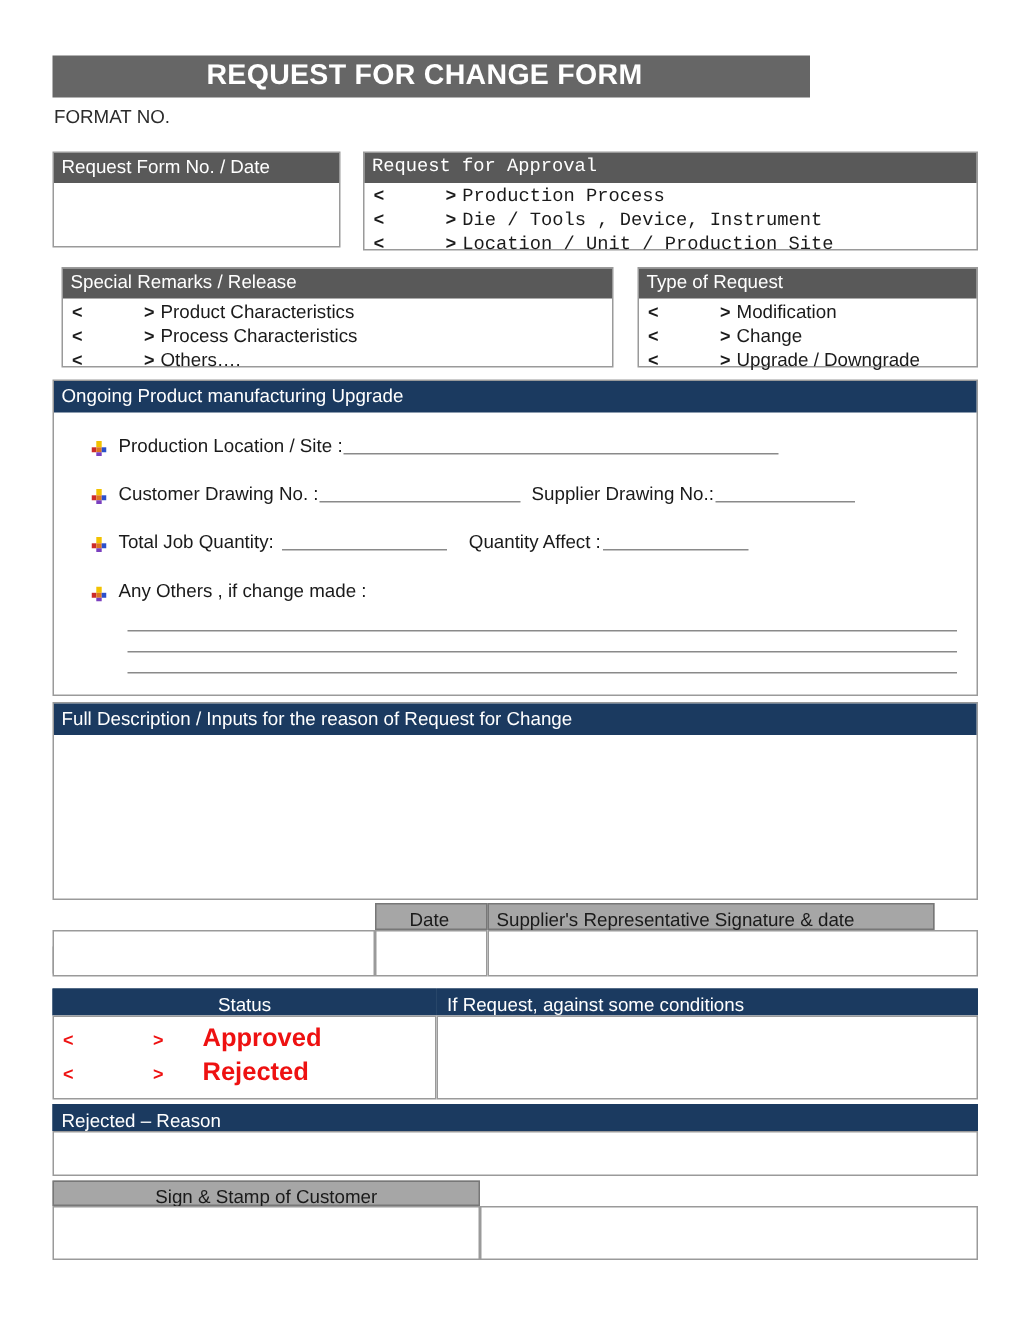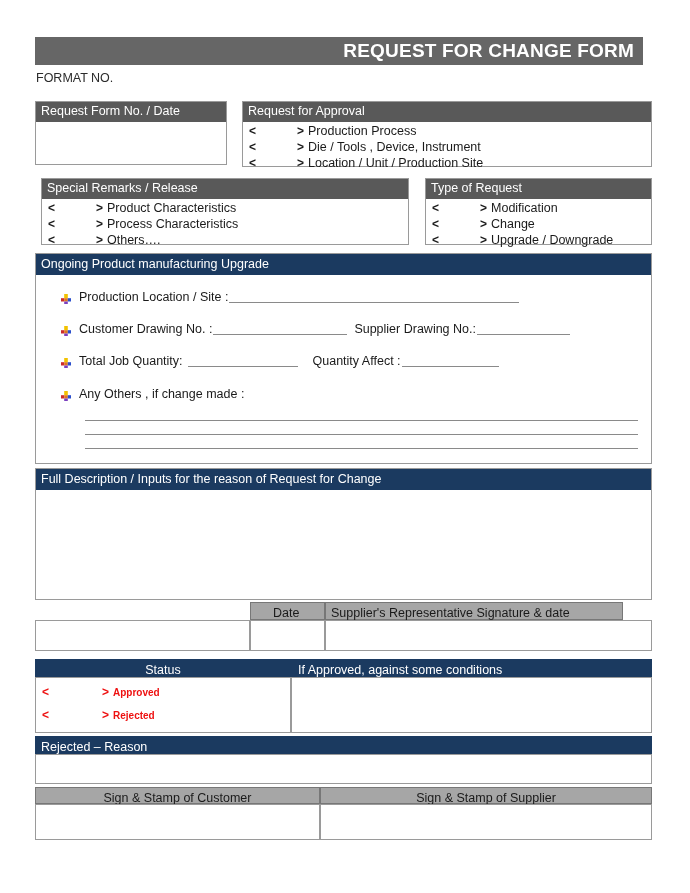--- a/index.html
+++ b/index.html
@@ -21,26 +21,26 @@
     width: 690px;
     height: 893px;
     background: #fff;
   }
 
   
   .title-bar {
     position: absolute;
     left: 35px;
     top: 37px;
-    width: 608px;
+    width: 505px;
     height: 28px;
     background: #666666;
     display: flex;
     align-items: center;
-    justify-content: flex-end;
+    justify-content: center;
     box-sizing: border-box;
     padding-right: 9px;
   }
   .title-bar .title-text {
     color: #ffffff;
     font-size: 19px;
     font-weight: bold;
     letter-spacing: 0.2px;
     white-space: nowrap;
   }
@@ -106,21 +106,21 @@
   .opt-label { font-size: 12.5px; }
 
   .status-red .opt-lt,
   .status-red .opt-gt,
   .status-red .opt-label {
     color: #ee1111;
     font-weight: bold;
   }
   .status-red .opt-row { line-height: 22px; }
   .status-red .opt-lt { width: 60px; }
-  .status-red .opt-label { font-size: 10px; }
+  .status-red .opt-label { font-size: 17px; margin-left: 22px; }
 
   
   .detail-row {
     position: absolute;
     display: flex;
     align-items: center;
     font-size: 12.5px;
     white-space: nowrap;
     color: #1a1a1a;
   }
@@ -167,21 +167,21 @@
     <span class="title-text">REQUEST FOR CHANGE FORM</span>
   </div>
 
   <div class="format-no">FORMAT NO.</div>
 
   <div class="box" style="left:35px; top:101px; width:192px; height:64px;">
     <div class="hdr-gray">Request Form No. / Date</div>
     <div style="height:40px; font-size:12.5px; padding:3px 5px; box-sizing:border-box;"></div>
   </div>
 
-  <div class="box" style="left:242px; top:101px; width:410px; height:66px;">
+  <div class="box" style="left:242px; top:101px; width:410px; height:66px;font-family:Liberation Mono, monospace;">
     <div class="hdr-gray">Request for Approval</div>
     <div class="opt-list">
       <div class="opt-row">
         <span class="opt-lt">&lt;</span>
         <span class="opt-gt">&gt;</span>
         <span class="opt-label">Production Process</span>
       </div>
       <div class="opt-row">
         <span class="opt-lt">&lt;</span>
         <span class="opt-gt">&gt;</span>
@@ -311,39 +311,38 @@
 
   <div class="cell-hdr hdr-ltgray" style="left:35px; top:631px; width:204px; height:18px; text-align:left; padding-left:5px;">Applicant Signature</div>
   <div class="cell-hdr hdr-ltgray" style="left:250px; top:602px; width:75px; height:18px; text-align:left; padding-left:22px;">Date</div>
   <div class="cell-hdr hdr-ltgray" style="left:325px; top:602px; width:298px; height:18px; text-align:left; padding-left:5px;">Supplier's Representative Signature &amp; date</div>
 
   <div class="cell" style="left:35px; top:620px; width:215px; height:31px;"></div>
   <div class="cell" style="left:250px; top:620px; width:75px; height:31px;"></div>
   <div class="cell" style="left:325px; top:620px; width:327px; height:31px;"></div>
 
   <div class="cell-hdr hdr-blue centered" style="left:35px; top:659px; width:256px; height:18px; border-color:#1b3A60;">Status</div>
-  <div class="cell-hdr hdr-blue" style="left:291px; top:659px; width:361px; height:18px; border-color:#1b3A60; padding-left:6px;">If Approved,  against some conditions</div>
+  <div class="cell-hdr hdr-blue" style="left:291px; top:659px; width:361px; height:18px; border-color:#1b3A60; padding-left:6px;">If Request,  against some conditions</div>
 
   <div class="cell status-red" style="left:35px; top:677px; width:256px; height:56px; padding-top:3px;">
     <div class="opt-row">
       <span class="opt-lt">&lt;</span>
       <span class="opt-gt">&gt;</span>
       <span class="opt-label">Approved</span>
     </div>
     <div class="opt-row">
       <span class="opt-lt">&lt;</span>
       <span class="opt-gt">&gt;</span>
       <span class="opt-label">Rejected</span>
     </div>
   </div>
 
   <div class="cell" style="left:291px; top:677px; width:361px; height:56px;"></div>
 
   <div class="cell-hdr hdr-blue" style="left:35px; top:736px; width:617px; height:18px; border-color:#1b3A60;">Rejected – Reason</div>
   <div class="cell" style="left:35px; top:754px; width:617px; height:30px;"></div>
 
   <div class="cell-hdr hdr-ltgray" style="left:35px; top:787px; width:285px; height:17px;">Sign &amp; Stamp of Customer</div>
-  <div class="cell-hdr hdr-ltgray" style="left:320px; top:787px; width:332px; height:17px;">Sign &amp; Stamp of Supplier</div>
 
   <div class="cell" style="left:35px; top:804px; width:285px; height:36px;"></div>
   <div class="cell" style="left:320px; top:804px; width:332px; height:36px;"></div>
 
 </div>
 
 </body></html>

